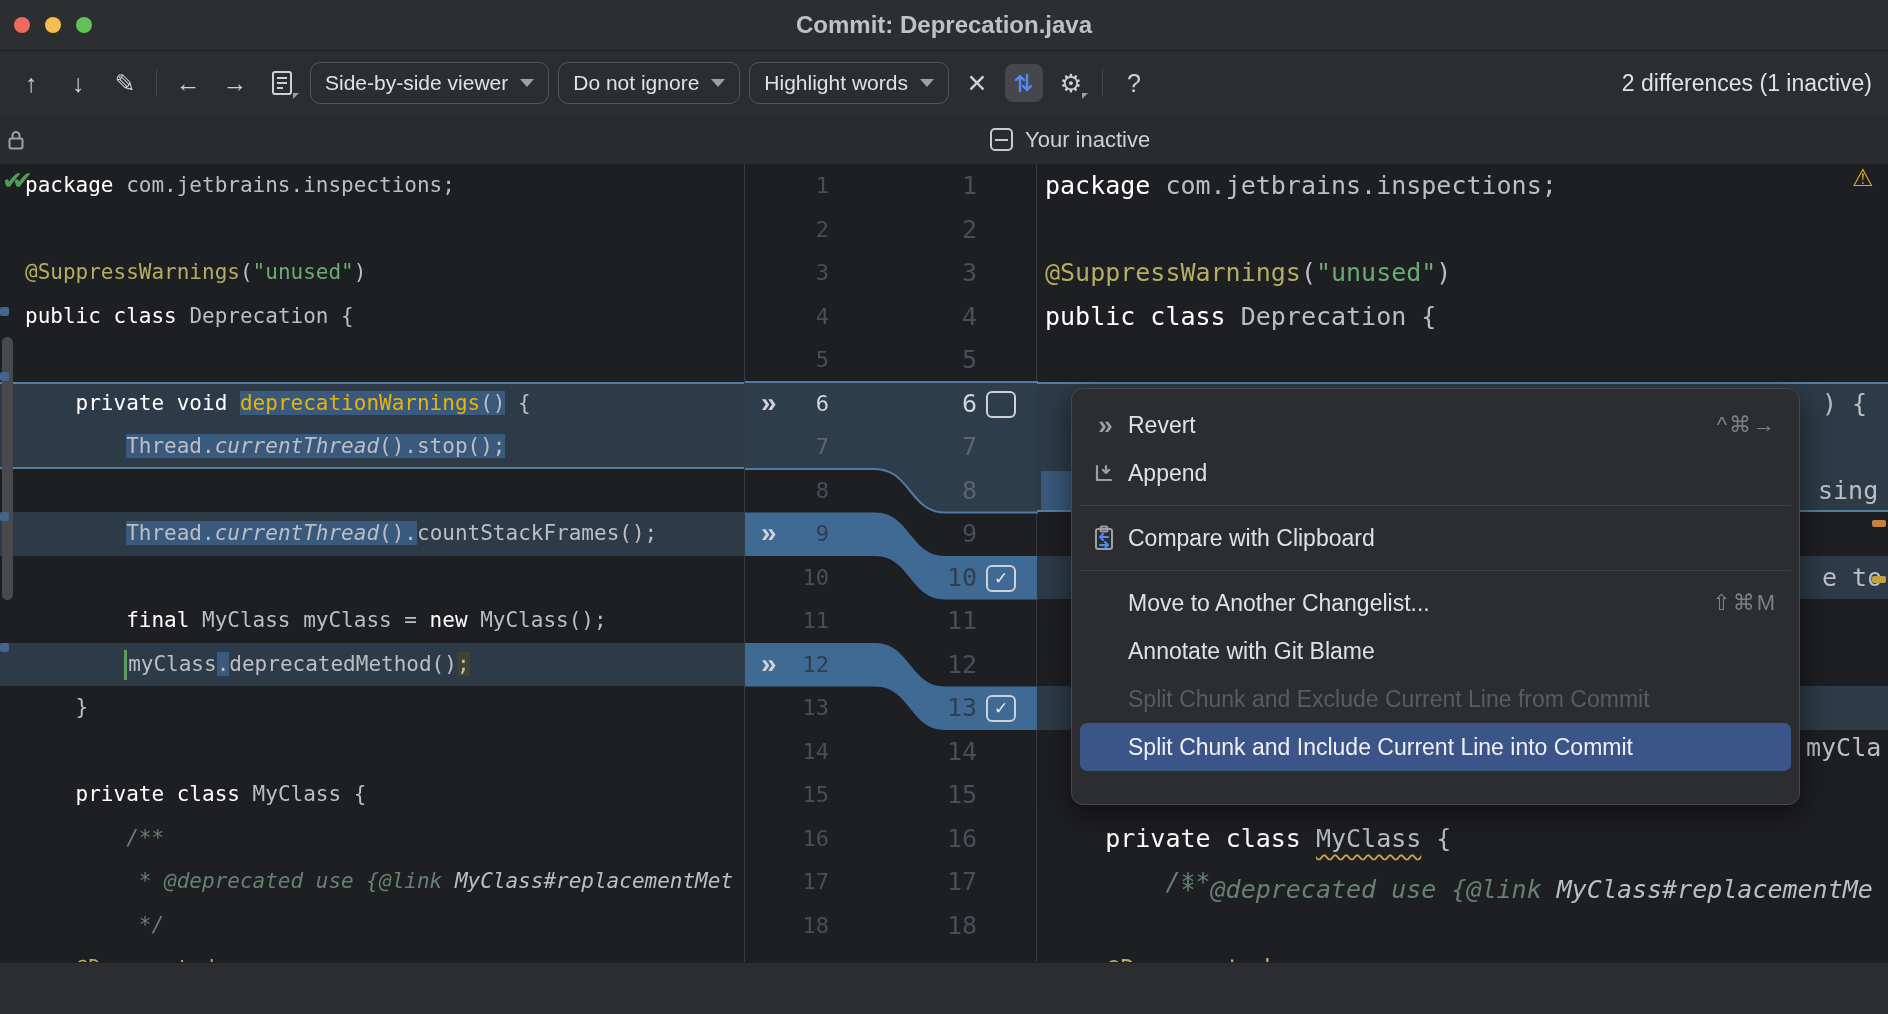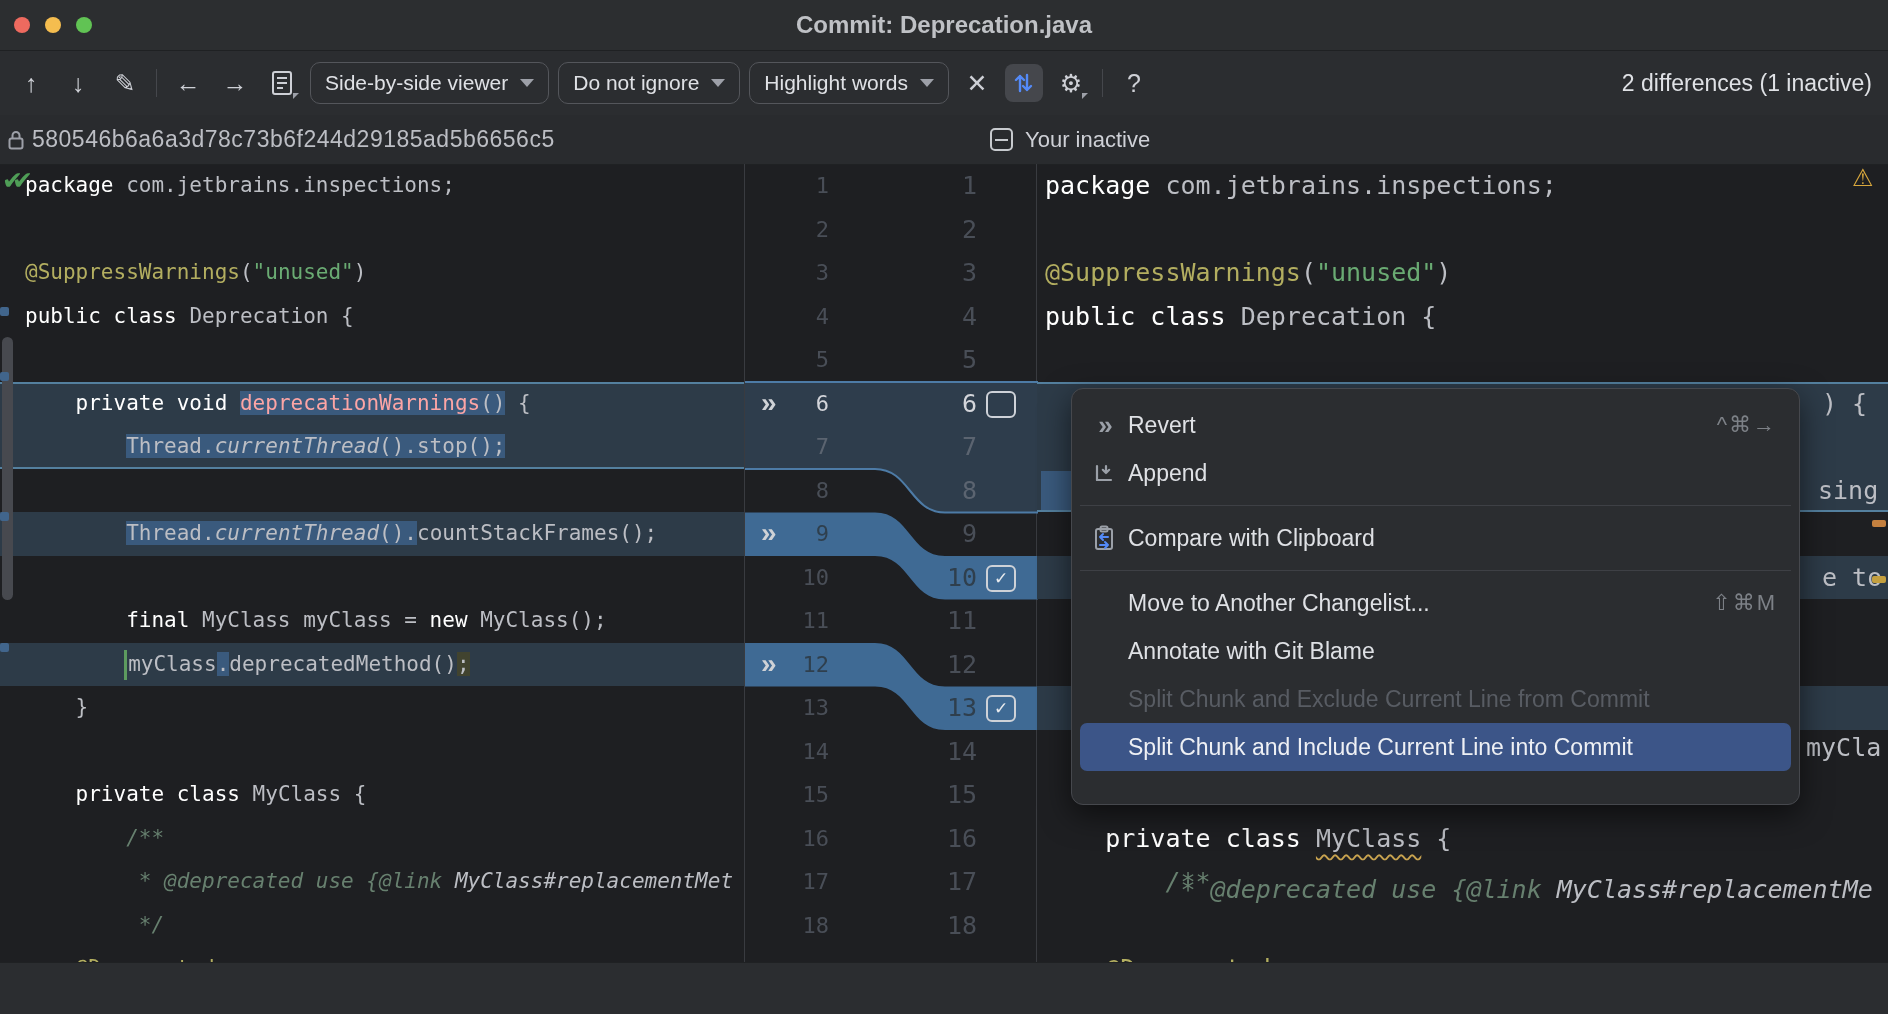--- a/index.html
+++ b/index.html
@@ -37,21 +37,21 @@
   
   .content{position:absolute;left:0;top:164px;width:1888px;height:798px;overflow:hidden;}
   .editor{position:absolute;top:0;height:798px;overflow:hidden;font-family:"DejaVu Sans Mono",monospace;}
   #left-editor{left:0;width:744px;font-size:21px;}
   #right-editor{left:1037px;width:851px;font-size:25px;}
   .crow{position:absolute;left:0;right:0;height:43.5px;line-height:43.5px;white-space:pre;padding-left:25px;}
   #right-editor .crow{padding-left:8px;}
   .crow.chg{background:#2d3b48;}
   .crow.bt{box-shadow:inset 0 2px 0 #54809f;}
   .crow.bb{box-shadow:inset 0 -2px 0 #54809f;}
-  .k{color:#ffffff;} .p{color:#bcbec4;} .a{color:#b3ae60;} .s{color:#6aab73;} .m{color:#fca5a5;}
+  .k{color:#ffffff;} .p{color:#bcbec4;} .a{color:#b3ae60;} .s{color:#6aab73;} .m{color:#eab308;}
   .it{color:#bcbec4;font-style:italic;} .c{color:#67806f;font-style:italic;} .ci{color:#bcbec4;font-style:italic;}
   .hl{background:#3a5a7d;} .olive{background:#41432f;}
   .squig{text-decoration:underline;text-decoration-style:wavy;text-decoration-color:#c8a34f;text-underline-offset:7px;text-decoration-thickness:2px;}
   .bar{display:inline-block;width:3px;height:30px;background:#5d9b5f;vertical-align:middle;margin:0 1px 0 -2px;}
   .frag{position:absolute;top:0;}
   .indhl{position:absolute;left:4px;top:2px;bottom:2px;width:30px;background:#3a5a7d;}
   
   .gutter{position:absolute;left:744px;top:0;width:293px;height:798px;border-left:1px solid #393b40;border-right:1px solid #393b40;box-sizing:border-box;}
   .gnum{position:absolute;height:43.5px;line-height:43.5px;text-align:right;font-family:"DejaVu Sans Mono",monospace;color:#494e57;}
   .gnum.lcol{left:0;width:84px;font-size:22px;}
@@ -137,21 +137,20 @@
   </div>
   <div class="status">2 differences (1 inactive)</div>
 
   <div class="diffheader">
     <span class="lock">
       <svg width="18" height="22" viewBox="0 0 18 22" fill="none" stroke="#9da0a8" stroke-width="2">
         <rect x="2.5" y="9.5" width="13" height="10" rx="2"></rect>
         <path d="M5.5 9.5 V6.5 a3.5 3.5 0 0 1 7 0 V9.5"></path>
       </svg>
     </span>
-    <span class="rev">580546b6a6a3d78c73b6f244d29185ad5b6656c5</span>
     <span class="yourver">
       <span class="tristate"></span>
       <span>Your inactive</span>
     </span>
   </div>
 
   <div class="content">
     <div class="editor" id="left-editor">
         <div class="crow" style="top: 0px;"><span class="k">package </span><span class="p">com.jetbrains.inspections;</span></div>
         <div class="crow" style="top: 87px;"><span class="a">@SuppressWarnings</span><span class="p">(</span><span class="s">"unused"</span><span class="p">)</span></div>

